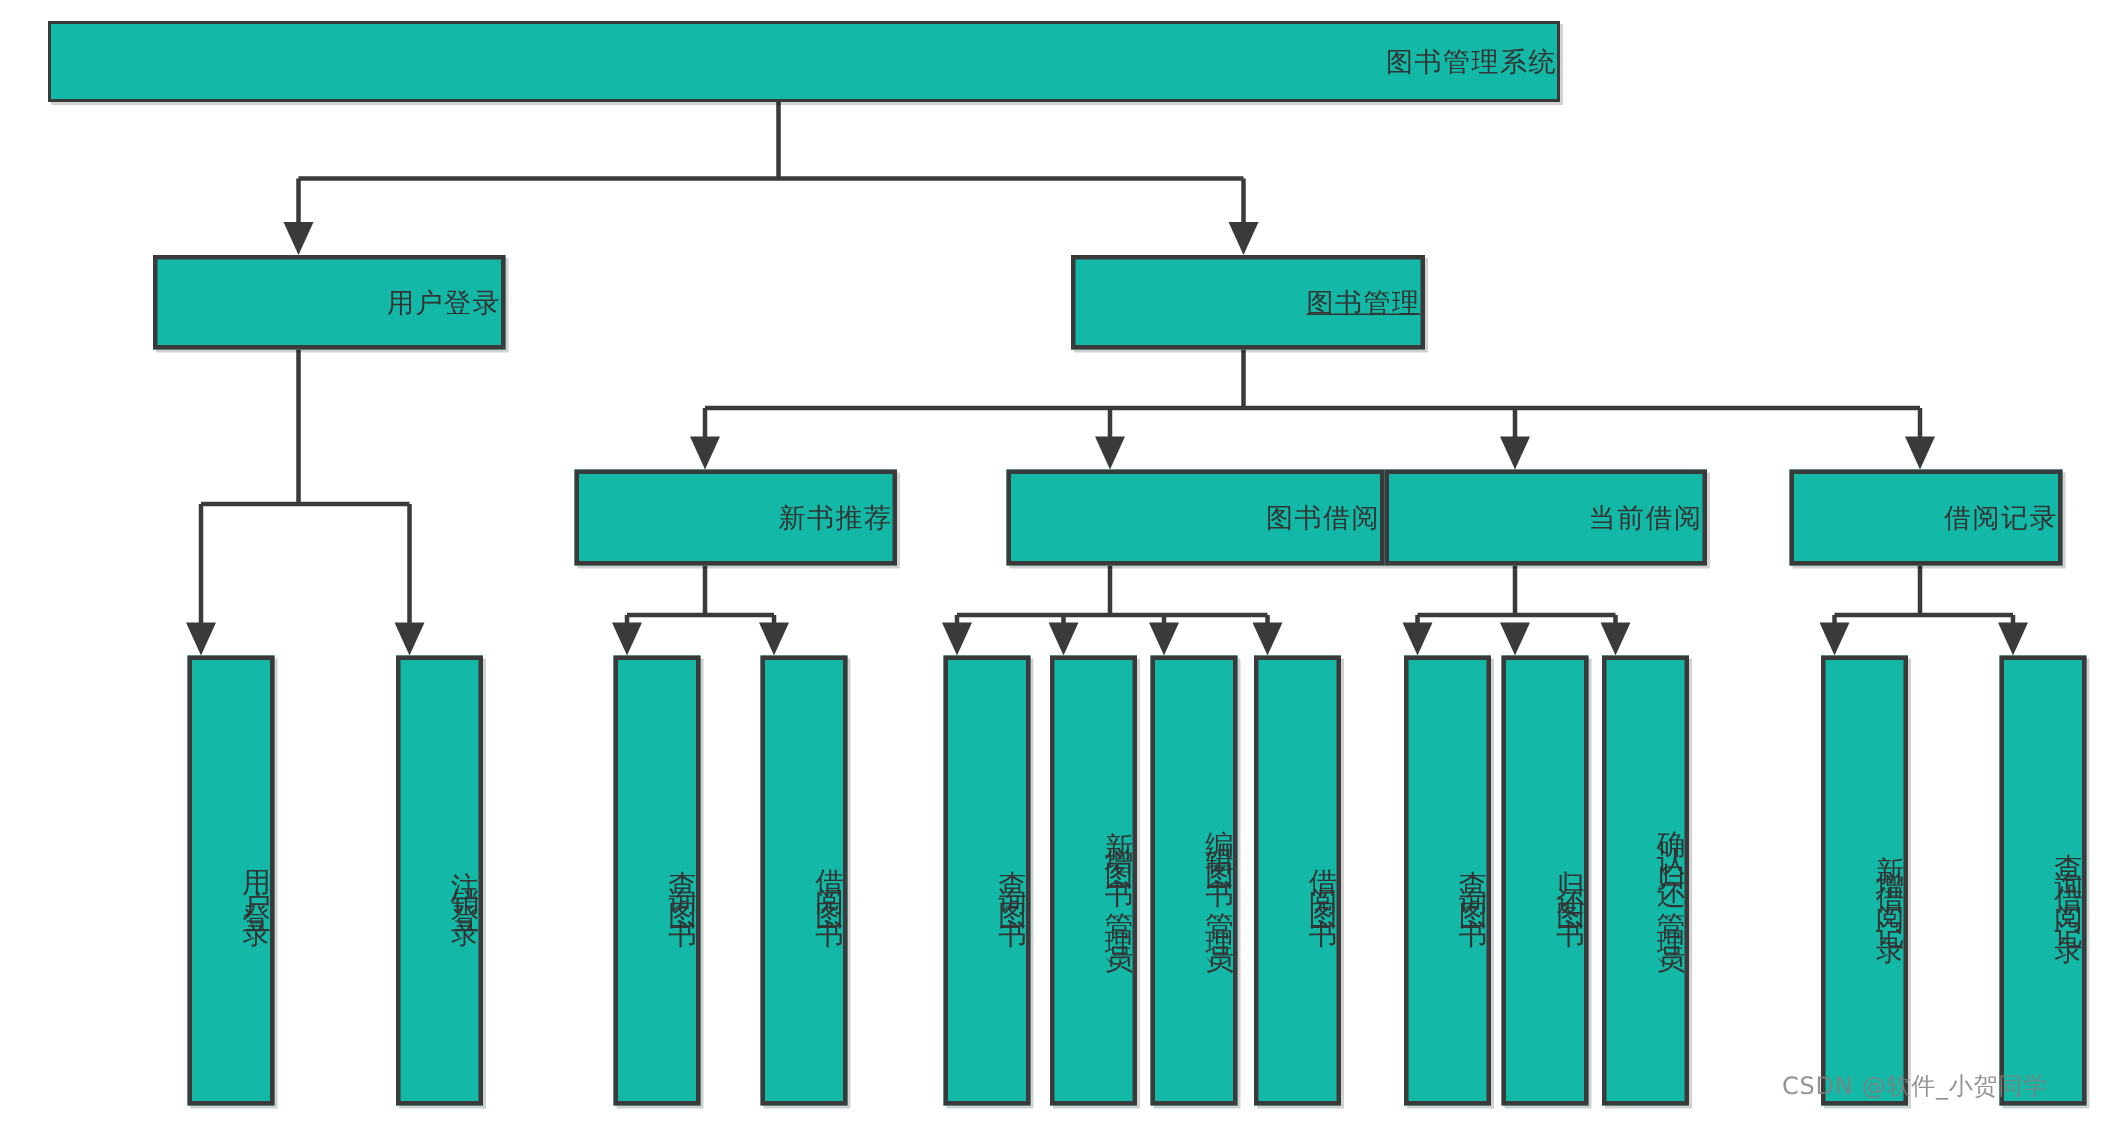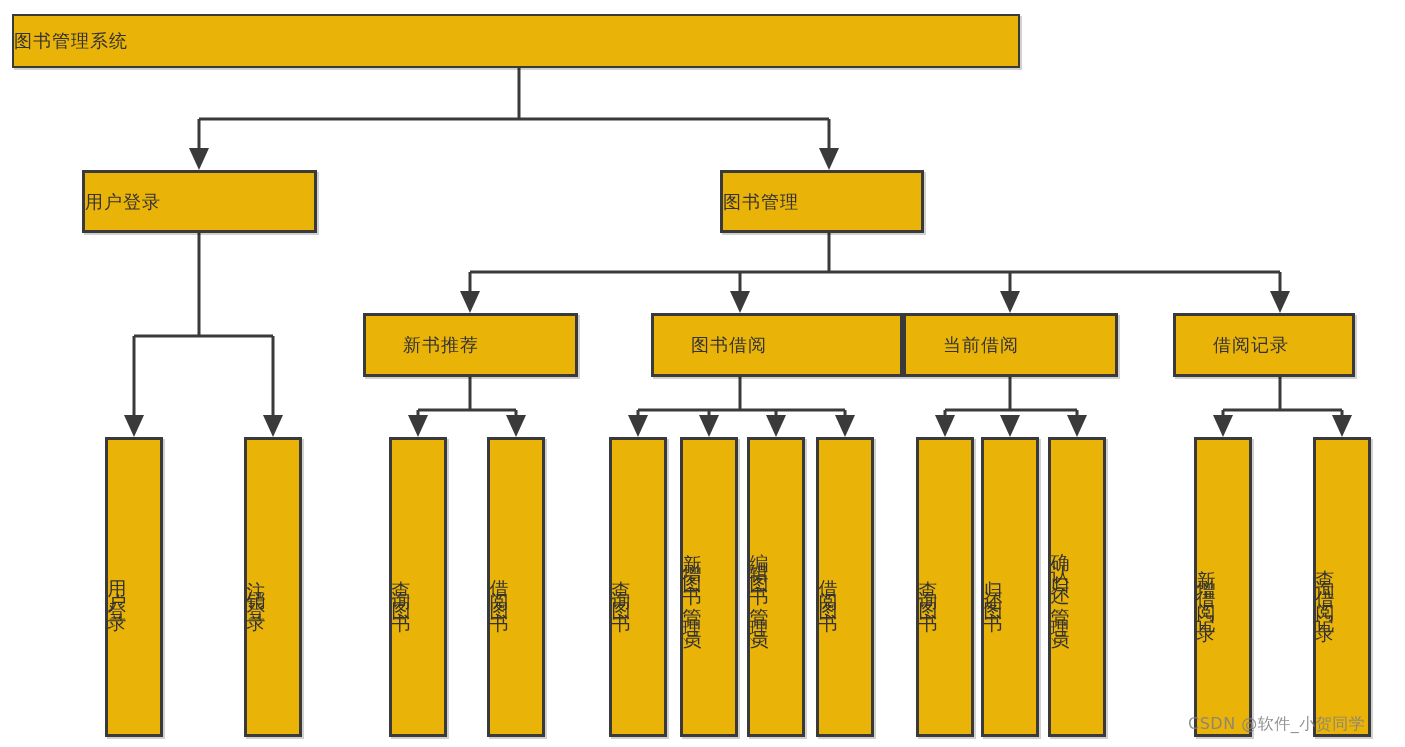--- a/index.html
+++ b/index.html
@@ -17,29 +17,30 @@
   }
   #wires {
     position: absolute;
     left: 0; top: 0;
     width: 1405px;
     height: 747px;
     z-index: 0;
   }
   .node {
     position: absolute;
-    background: #eab308;
+    background: #14b8a6;
     border: 3px solid #3a3a3a;
     box-sizing: border-box;
     display: flex;
     align-items: center;
-    justify-content: flex-start;
+    justify-content: flex-end;
     color: #333333;
     z-index: 1;
     box-shadow: 2px 2px 0 rgba(0,0,0,0.18);
+    margin-left: 20px;
   }
   .hlabel {
     font-size: 18px;
     letter-spacing: 1px;
     white-space: nowrap;
   }
   .root {
     left: 12px; top: 14px;
     width: 1008px; height: 54px;
     border-width: 2px;
@@ -120,21 +121,21 @@
     </g>
   </svg>
 
   <div class="node root">
     <span class="hlabel">图书管理系统</span>
   </div>
 
   <div class="node lvl2" style="left:82px;width:235px;">
     <span class="hlabel">用户登录</span>
   </div>
-  <div class="node lvl2" style="left:720px;width:204px;">
+  <div class="node lvl2" style="left:694px;width:236px;text-decoration:underline;">
     <span class="hlabel">图书管理</span>
   </div>
 
   <div class="node lvl3" style="left:363px;width:215px;">
     <span class="hlabel">新书推荐</span>
   </div>
   <div class="node lvl3" style="left:651px;width:252px;">
     <span class="hlabel">图书借阅</span>
   </div>
   <div class="node lvl3" style="left:903px;width:215px;">

